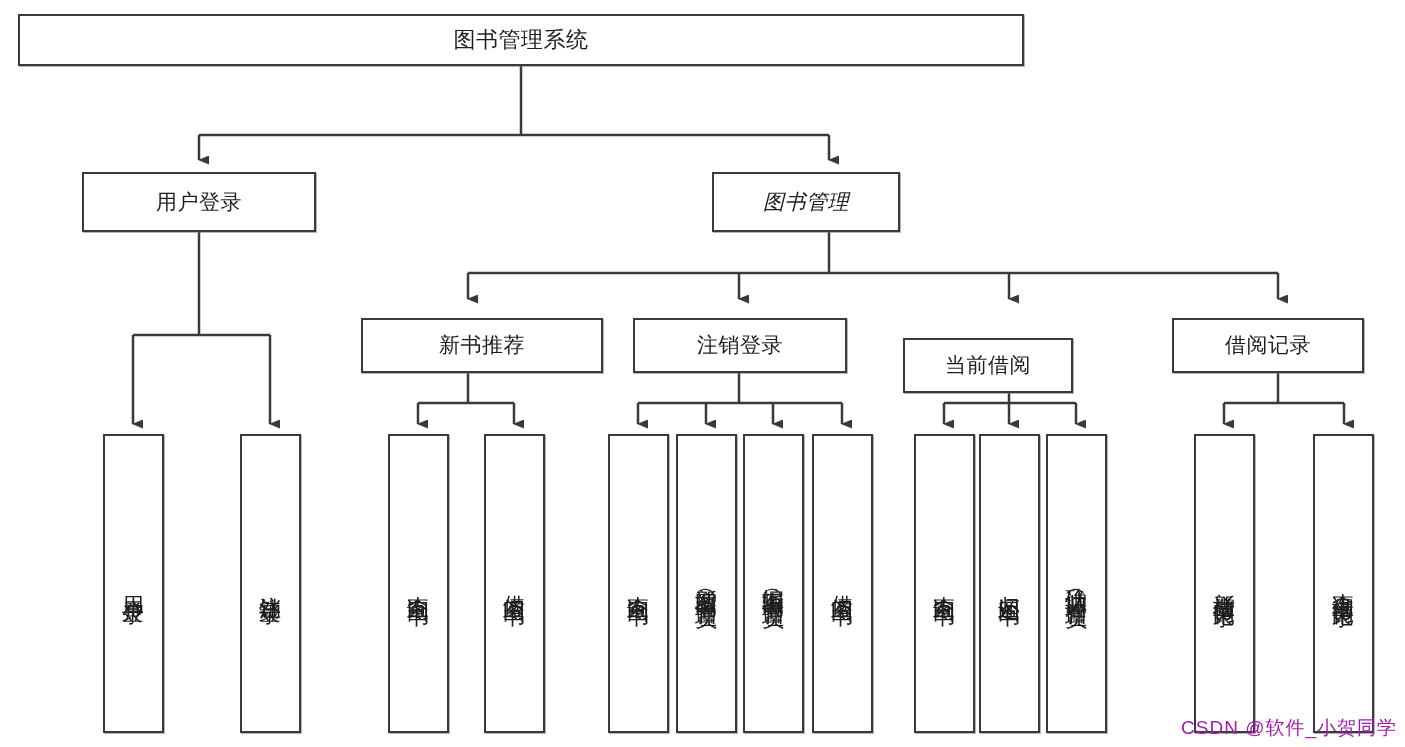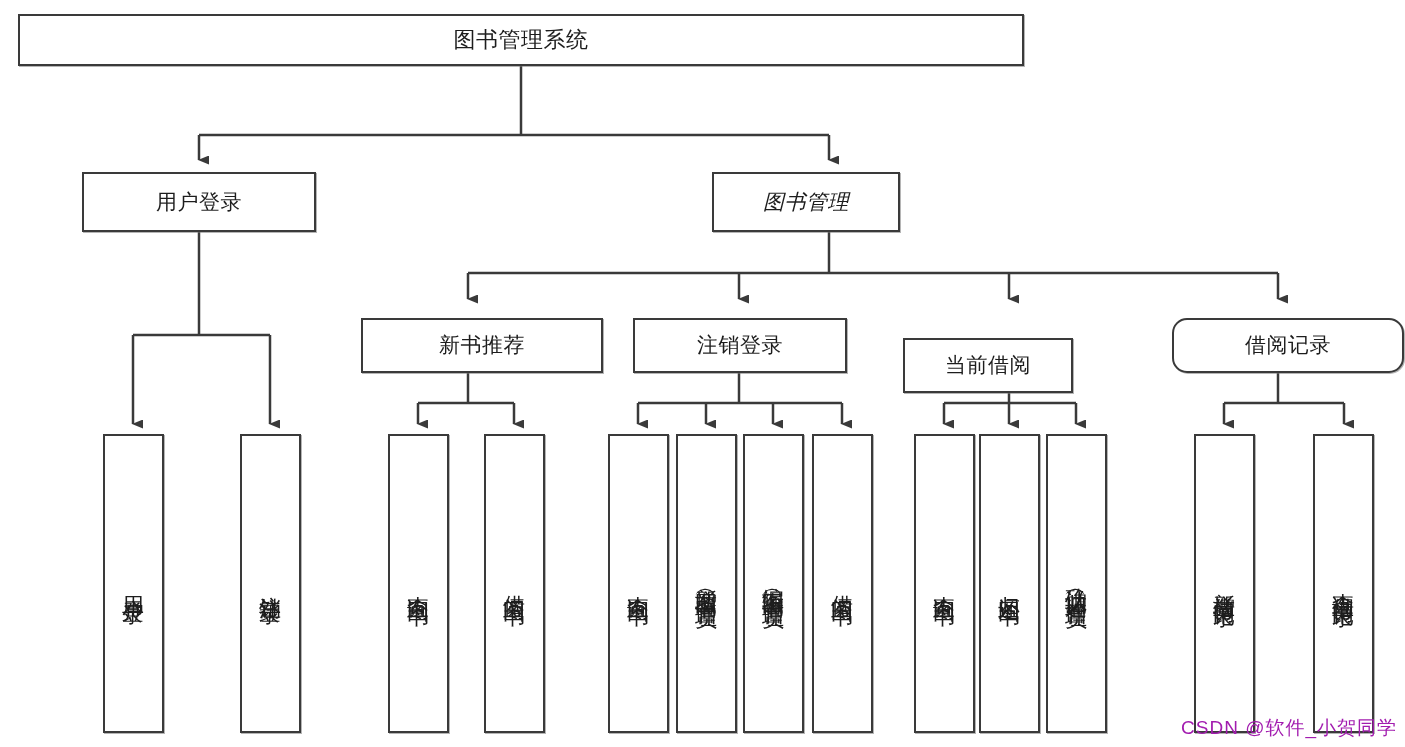--- a/index.html
+++ b/index.html
@@ -145,21 +145,21 @@
 
   <div class="node horiz" style="left:361px; top:318px; width:242px; height:55px;">
     <span class="label">新书推荐</span>
   </div>
   <div class="node horiz" style="left:633px; top:318px; width:214px; height:55px;">
     <span class="label">注销登录</span>
   </div>
   <div class="node horiz" style="left:903px; top:318px; width:170px; height:55px;margin-top:20px;">
     <span class="label">当前借阅</span>
   </div>
-  <div class="node horiz" style="left:1172px; top:318px; width:232px; height:55px;border-radius:15px;">
+  <div class="node horiz" style="left:1172px; top:318px; width:192px; height:55px;">
     <span class="label">借阅记录</span>
   </div>
 
   <div class="node vert" style="left:103px; top:434px; width:61px; height:299px;">
     <span class="label">用户登录</span>
   </div>
   <div class="node vert" style="left:240px; top:434px; width:61px; height:299px;">
     <span class="label">注销登录</span>
   </div>
 

